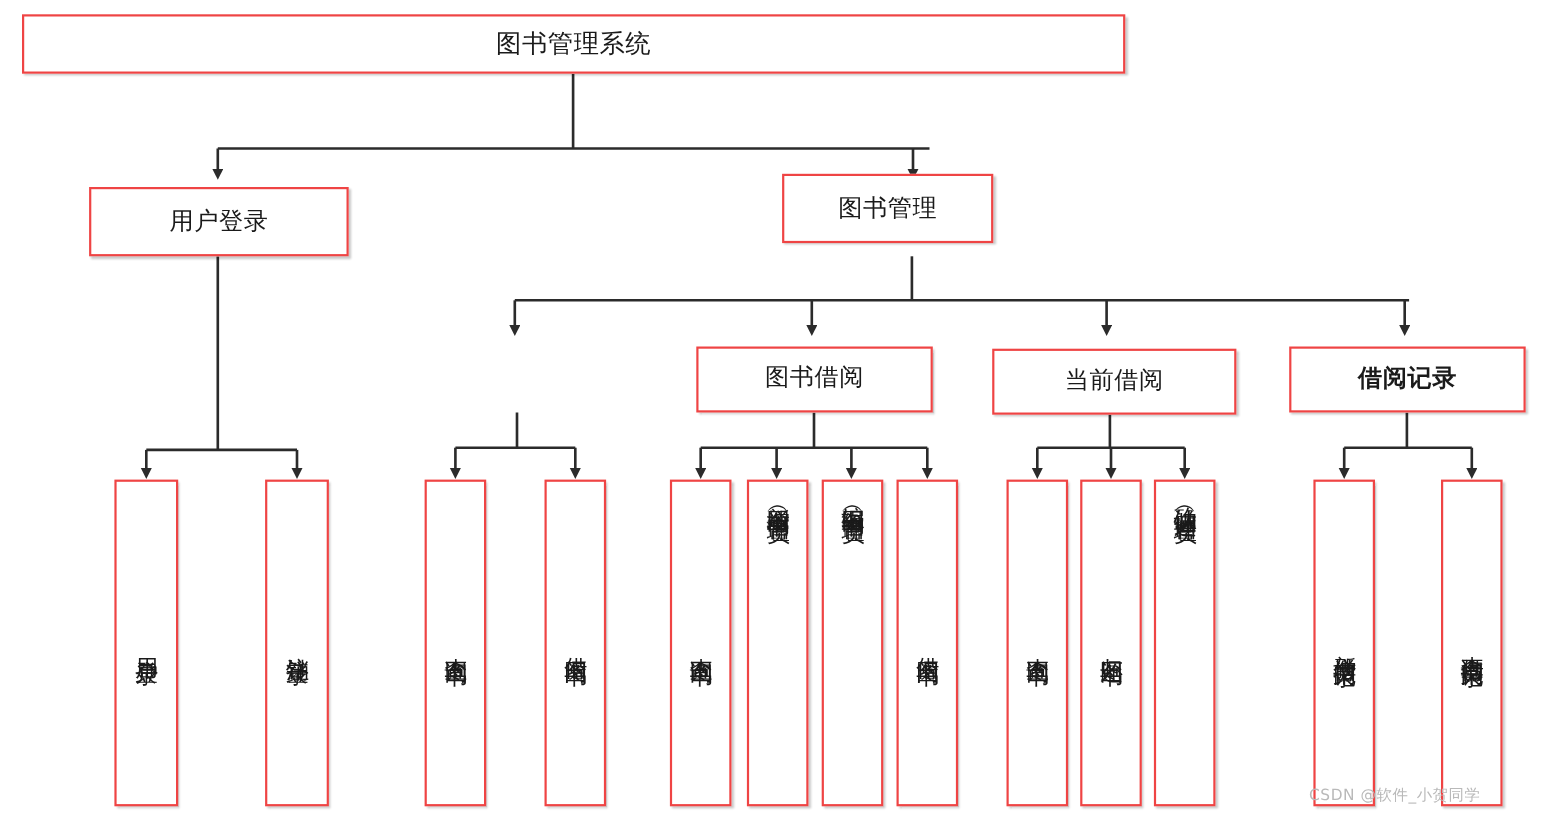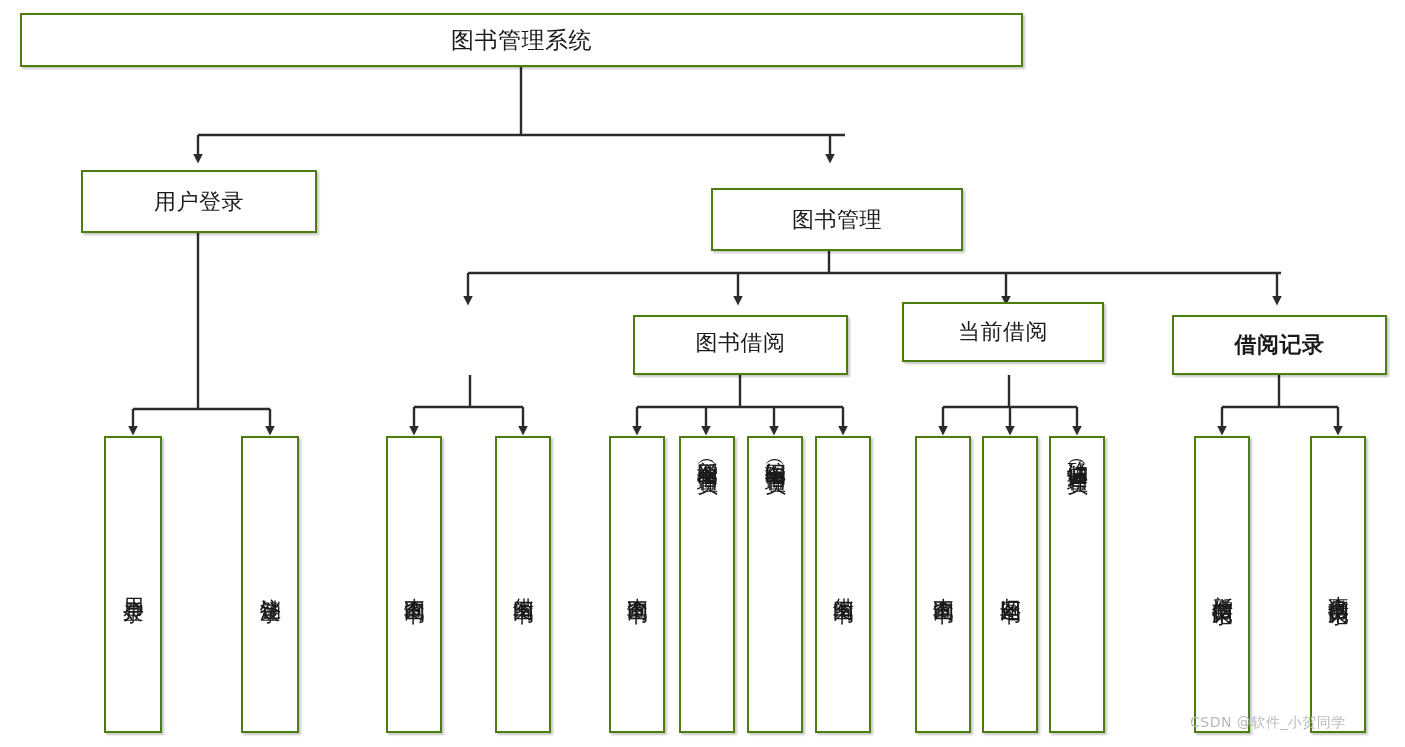--- a/index.html
+++ b/index.html
@@ -8,21 +8,21 @@
     font-family:"DejaVu Sans","Liberation Sans",sans-serif;
     width:1405px;height:747px;position:relative;overflow:hidden;
   }
   #diagram{position:absolute;left:0;top:0;width:1405px;height:747px;}
   .svg-layer{position:absolute;left:0;top:0;width:1405px;height:747px;}
 
   .node{
     position:absolute;
     box-sizing:border-box;
     background:#ffffff;
-    border:2px solid #4d7c0f;
+    border:2px solid #ef4444;
     box-shadow:2px 2px 2px rgba(0,0,0,0.22);
     display:flex;
     align-items:center;
     justify-content:center;
     color:#1a1a1a;
     z-index:3;
   }
   .node .label{
     display:block;
     line-height:1.08;
@@ -115,28 +115,28 @@
     </g>
   </svg>
 
   <div class="node h root" style="left:20px;top:13px;width:1003px;height:54px;">
     <span class="label">图书管理系统</span>
   </div>
 
   <div class="node h" style="left:81px;top:170px;width:236px;height:63px;">
     <span class="label">用户登录</span>
   </div>
-  <div class="node h" style="left:711px;top:188px;width:252px;height:63px;">
+  <div class="node h" style="left:711px;top:158px;width:192px;height:63px;">
     <span class="label">图书管理</span>
   </div>
 
   <div class="node h" style="left:633px;top:315px;width:215px;height:60px;font-family:Liberation Mono, monospace;">
     <span class="label">图书借阅</span>
   </div>
-  <div class="node h" style="left:902px;top:302px;width:202px;height:60px;">
+  <div class="node h" style="left:902px;top:317px;width:222px;height:60px;">
     <span class="label">当前借阅</span>
   </div>
   <div class="node h" style="left:1172px;top:315px;width:215px;height:60px;font-weight:bold;">
     <span class="label">借阅记录</span>
   </div>
 
   <div class="node v mid" style="left:104px;top:436px;width:58px;height:297px;">
     <span class="label">用户登录</span>
   </div>
   <div class="node v mid" style="left:241px;top:436px;width:58px;height:297px;">

